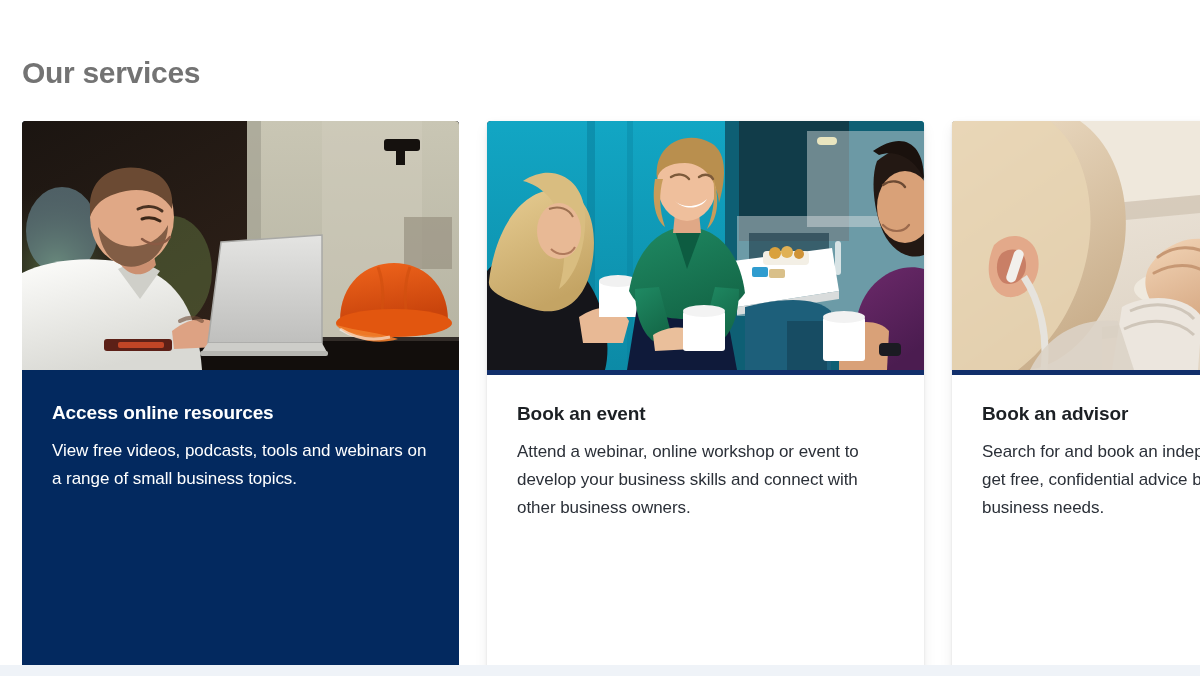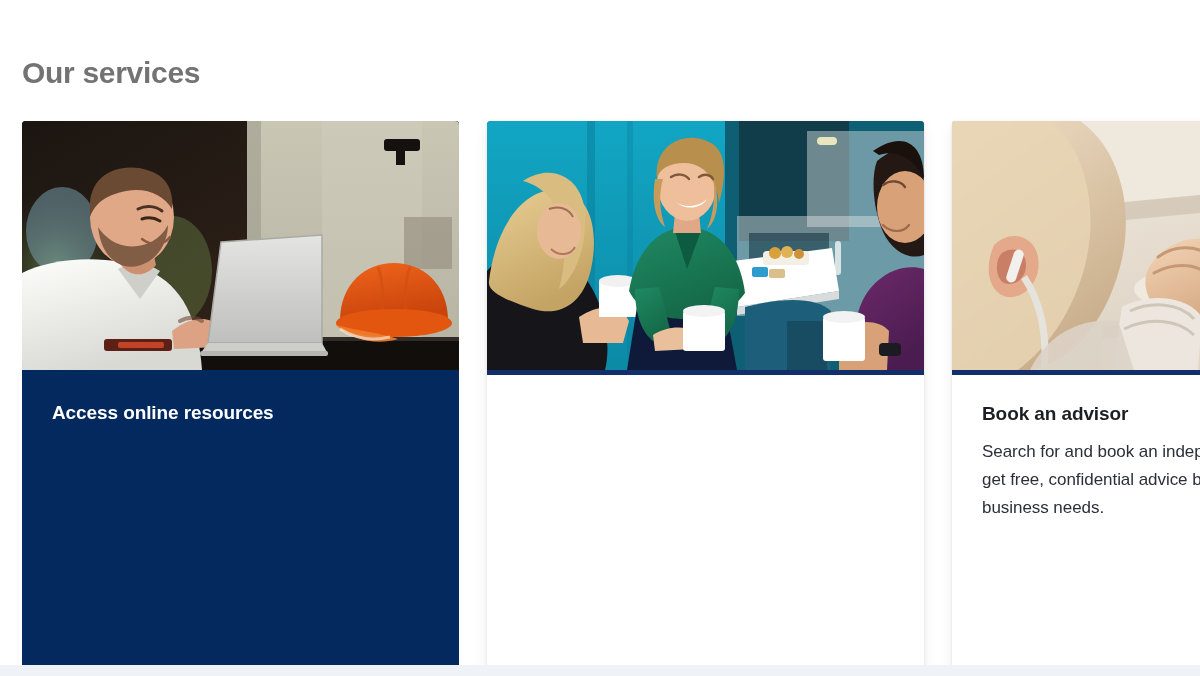--- a/index.html
+++ b/index.html
@@ -210,20 +210,21 @@
         <path d="M356 146 C362 162 362 184 358 200" stroke="#d2500f" stroke-width="3" fill="none" opacity="0.7"></path>
         <path d="M388 146 C382 162 382 184 386 200" stroke="#d2500f" stroke-width="3" fill="none" opacity="0.7"></path>
         <ellipse cx="372" cy="202" rx="58" ry="14" fill="#e2560f"></ellipse>
         <path d="M314 204 C330 220 356 224 376 218 C360 212 336 210 314 204 Z" fill="#f07c2a" opacity="0.9"></path>
         <path d="M318 208 C334 218 352 220 368 216" stroke="#ffffff" stroke-width="3" fill="none" opacity="0.55"></path>
       </svg>
     </div>
     <div class="card-accent"></div>
     <div class="card-body">
       <div class="card-title">Access online resources</div>
+      <div class="card-desc">View free videos, podcasts, tools and webinars on a range of small business topics.</div>
     </div>
     <a class="card-arrow">
       <svg width="26" height="18" viewBox="0 0 26 18" aria-hidden="true">
         <path class="arrow-stroke" d="M1 9 H23" stroke-width="2.4" fill="none" stroke-linecap="round"></path>
         <path class="arrow-stroke" d="M16 2 L23.5 9 L16 16" stroke-width="2.4" fill="none" stroke-linecap="round" stroke-linejoin="round"></path>
       </svg>
     </a>
   </div>
 
   <div class="card">
@@ -313,20 +314,24 @@
         <path d="M396 104 C404 112 416 112 422 104" stroke="#9c6a4d" stroke-width="2.2" fill="none" stroke-linecap="round"></path>
         <path d="M386 30 C414 10 437 20 437 58 C428 38 410 28 392 34 Z" fill="#1a110d"></path>
 
         <path d="M352 210 C368 198 392 198 402 210 L400 249 L352 249 Z" fill="#d9a178"></path>
         <rect x="336" y="196" width="42" height="44" rx="3" fill="#ffffff"></rect>
         <ellipse cx="357" cy="196" rx="21" ry="6" fill="#f2f2f2"></ellipse>
         <rect x="392" y="222" width="22" height="13" rx="4" fill="#1b1b22"></rect>
       </svg>
     </div>
     <div class="card-accent"></div>
+    <div class="card-body">
+      <div class="card-title">Book an event</div>
+      <div class="card-desc">Attend a webinar, online workshop or event to develop your business skills and connect with other business owners.</div>
+    </div>
     <a class="card-arrow">
       <svg width="26" height="18" viewBox="0 0 26 18" aria-hidden="true">
         <path class="arrow-stroke" d="M1 9 H23" stroke-width="2.4" fill="none" stroke-linecap="round"></path>
         <path class="arrow-stroke" d="M16 2 L23.5 9 L16 16" stroke-width="2.4" fill="none" stroke-linecap="round" stroke-linejoin="round"></path>
       </svg>
     </a>
   </div>
 
   <div class="card">
     <div class="card-media">

